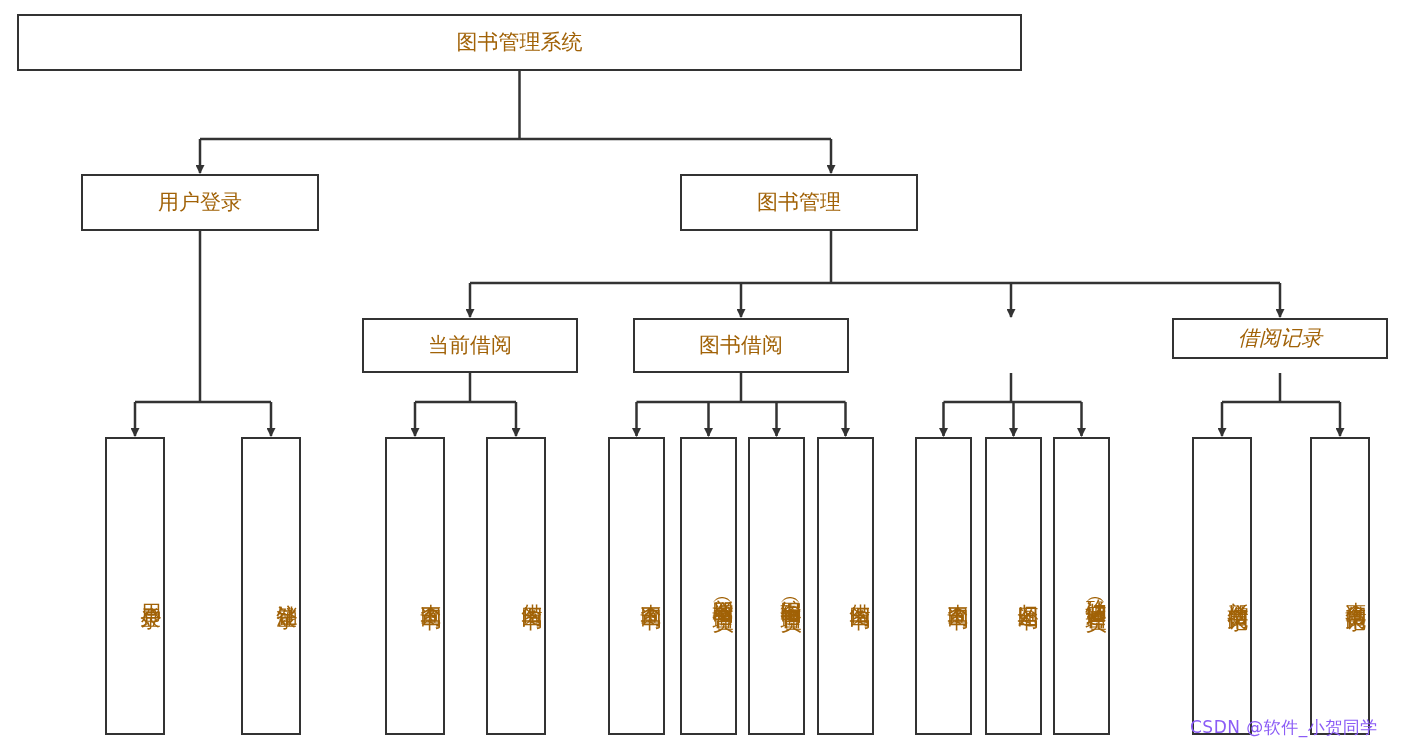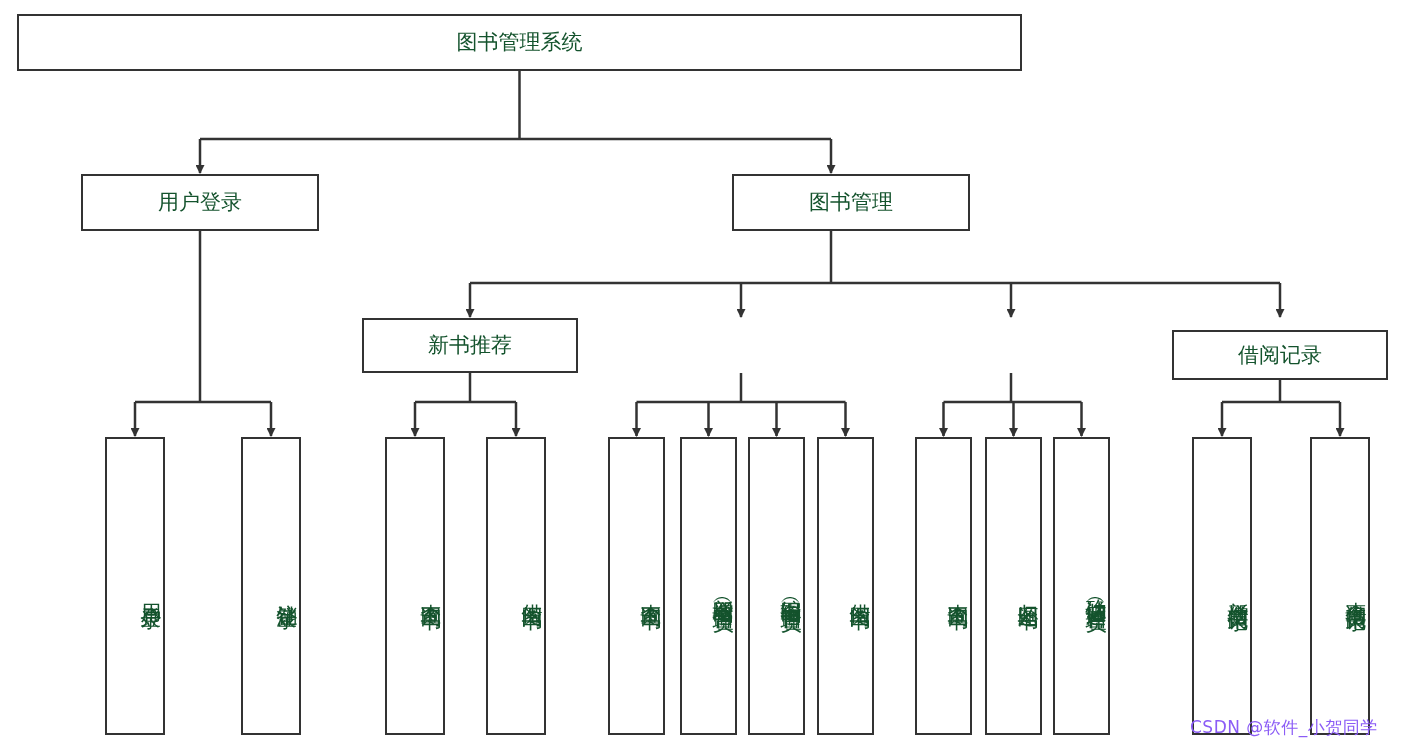--- a/index.html
+++ b/index.html
@@ -25,21 +25,21 @@
     height: 747px;
   }
   .node {
     position: absolute;
     box-sizing: border-box;
     border: 2.5px solid #333333;
     background: #ffffff;
     display: flex;
     align-items: center;
     justify-content: center;
-    color: #14532d;
+    color: #a16207;
     line-height: 1.18;
     text-align: center;
   }
   .node.horiz {
     font-size: 21px;
   }
   .node.vert {
     writing-mode: vertical-rl;
     text-orientation: upright;
     font-size: 21px;
@@ -109,28 +109,31 @@
       </g>
   </svg>
 
   <div class="node horiz" style="left: 17px; top: 14px; width: 1005px; height: 57px;">
     <span class="node-label">图书管理系统</span>
   </div>
 
   <div class="node horiz" style="left: 81px; top: 174px; width: 238px; height: 57px;">
     <span class="node-label">用户登录</span>
   </div>
-  <div class="node horiz" style="left: 732px; top: 174px; width: 238px; height: 57px;">
+  <div class="node horiz" style="left: 680px; top: 174px; width: 238px; height: 57px;">
     <span class="node-label">图书管理</span>
   </div>
 
   <div class="node horiz" style="left: 362px; top: 318px; width: 216px; height: 55px;">
-    <span class="node-label">新书推荐</span>
+    <span class="node-label">当前借阅</span>
   </div>
-  <div class="node horiz" style="left: 1172px; top: 330px; width: 216px; height: 50px;">
+  <div class="node horiz" style="left: 633px; top: 318px; width: 216px; height: 55px;">
+    <span class="node-label">图书借阅</span>
+  </div>
+  <div class="node horiz" style="left: 1172px; top: 318px; width: 216px; height: 41px; font-style: italic;">
     <span class="node-label">借阅记录</span>
   </div>
 
   <div class="node vert" style="left: 105px; top: 437px; width: 60px; height: 298px;">
     <span class="node-label">用户登录</span>
   </div>
   <div class="node vert" style="left: 241px; top: 437px; width: 60px; height: 298px;">
     <span class="node-label">注销登录</span>
   </div>
   <div class="node vert" style="left: 385px; top: 437px; width: 60px; height: 298px;">

